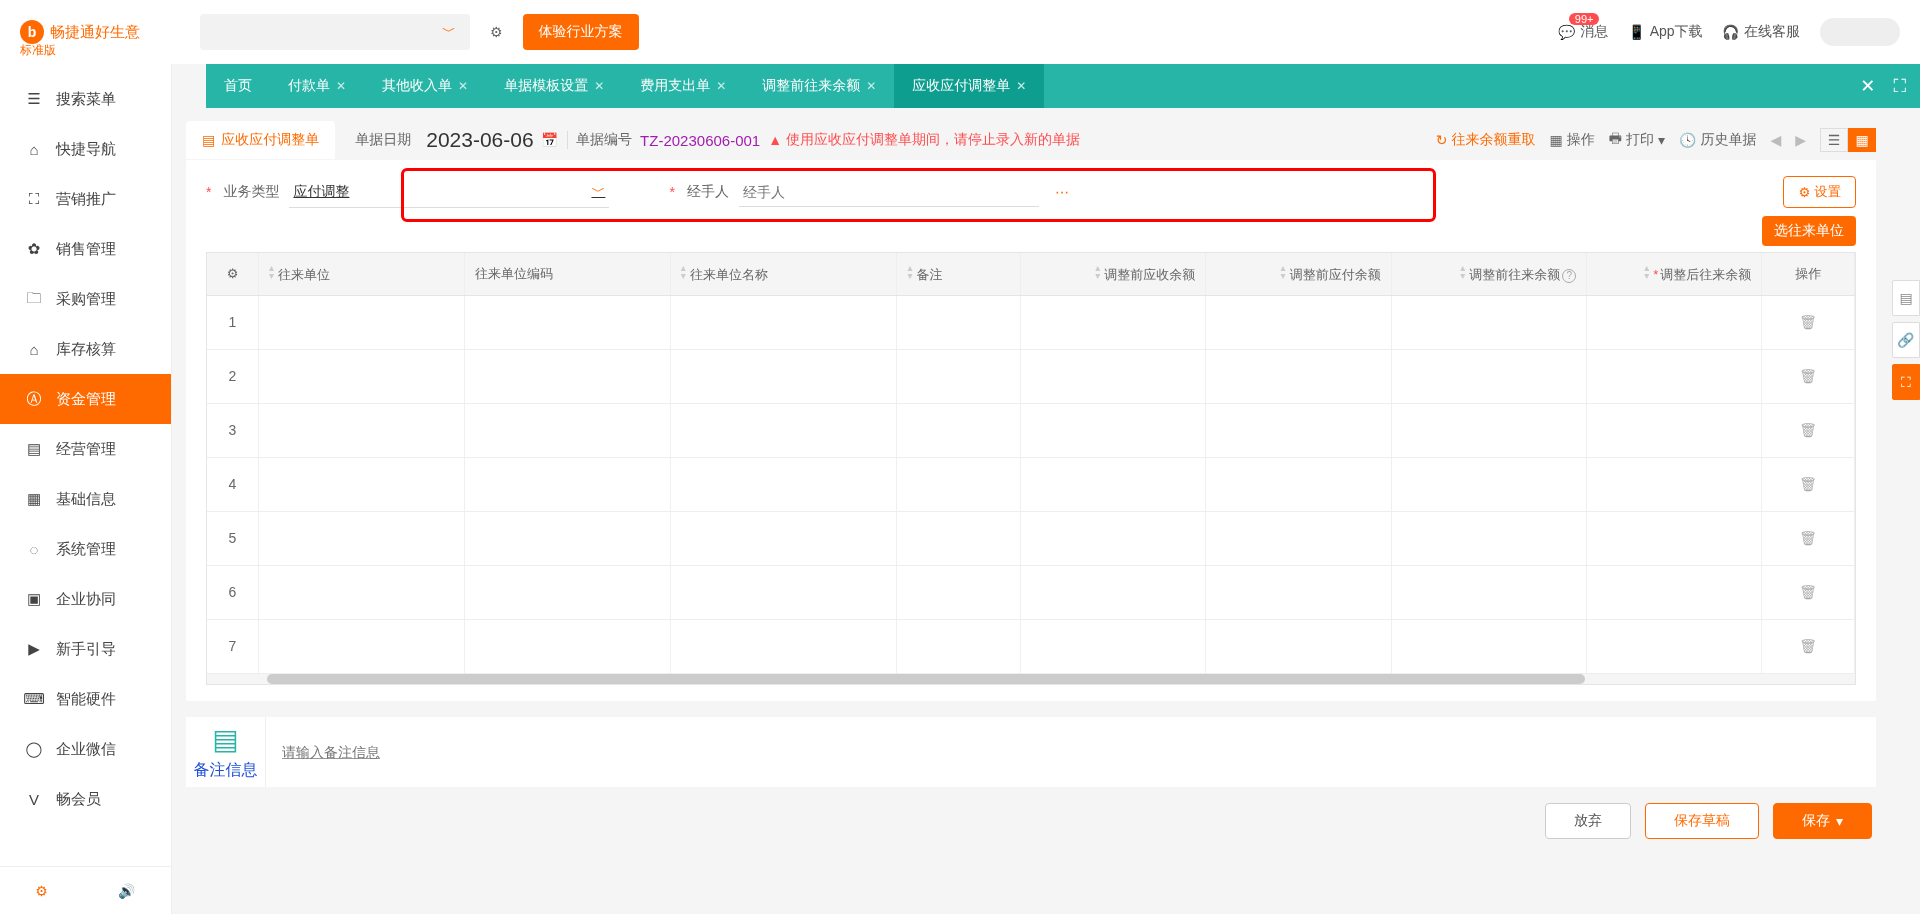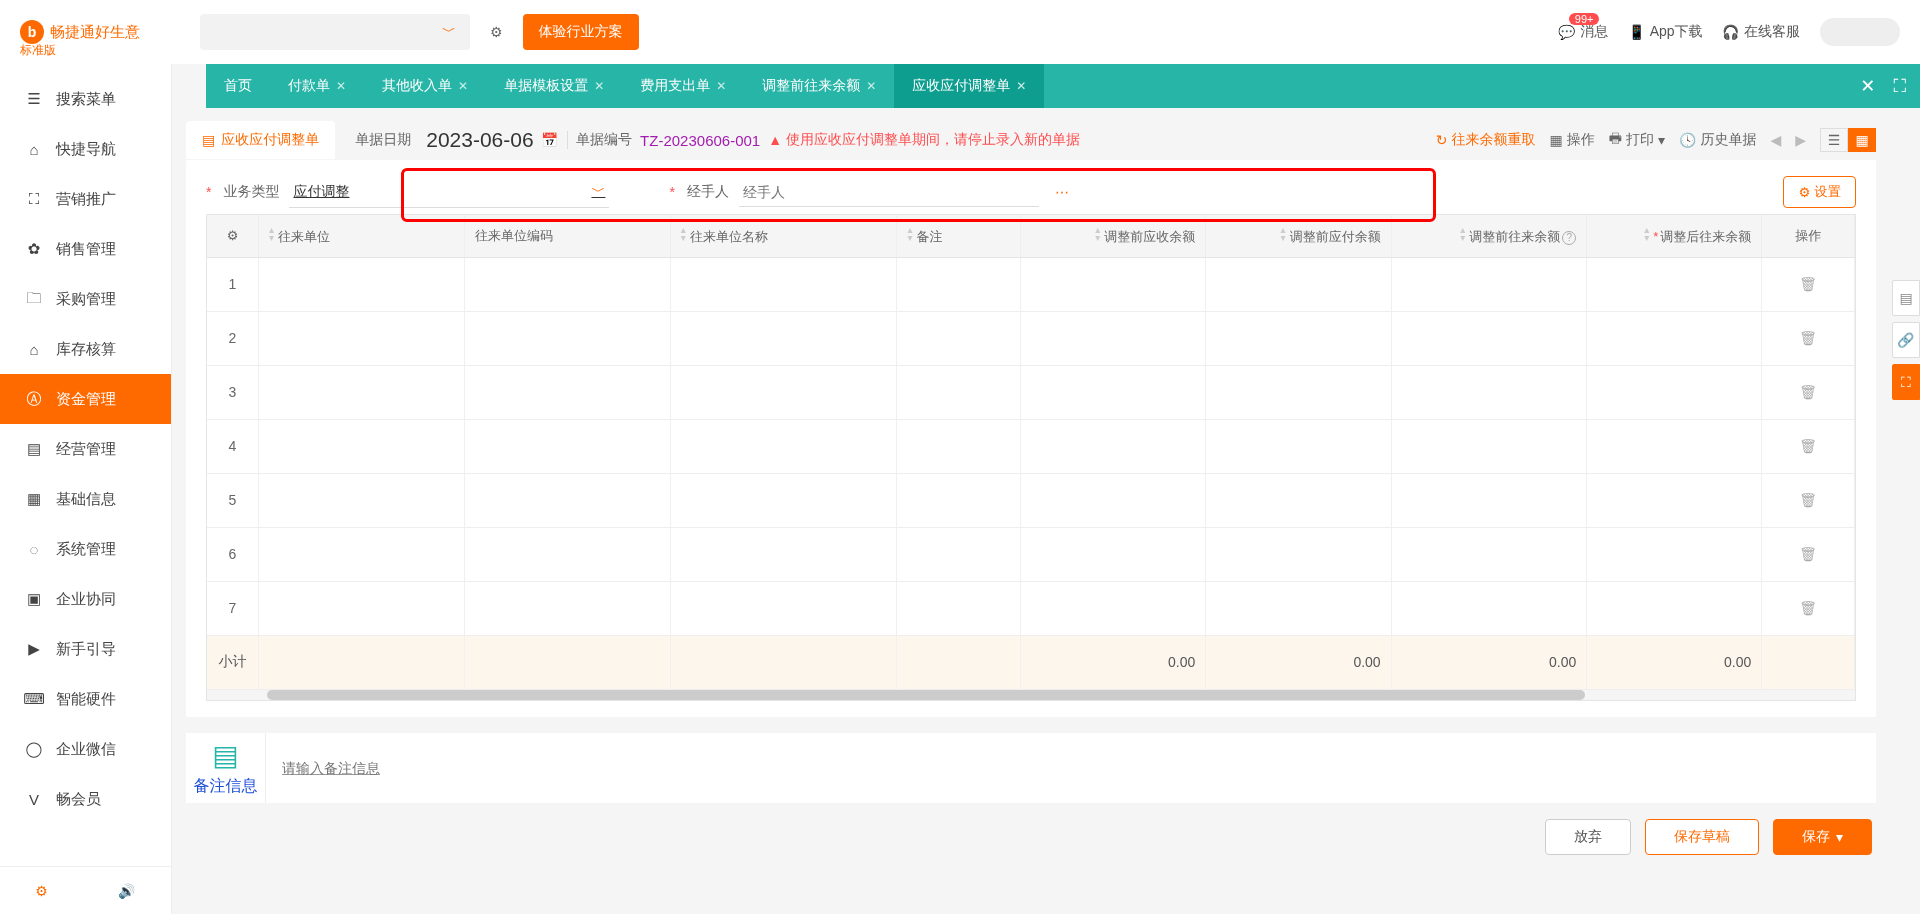--- a/index.html
+++ b/index.html
@@ -283,20 +283,23 @@
         <input class="field-input" placeholder="经手人" style="">
         <span style="color:#ff6a00;margin-left:6px;">⋯</span>
       </div>
       <div class="form-actions-right">
         <button class="ghost-btn">
             <span>⚙</span>
             <span>设置</span>
           </button>
       </div>
     </div>
+    <div class="select-unit-bar">
+      <button class="orange-btn">选往来单位</button>
+    </div>
 
     <div class="table-wrap">
       <table class="tbl">
         <thead>
             <tr>
           <th style="width:50px;text-align:center;"><span>⚙</span></th>
           <th style="width:200px;"><span class="sort">▴<br>▾</span><span>往来单位</span></th>
           <th style="width:200px;"><span>往来单位编码</span></th>
           <th style="width:220px;"><span class="sort">▴<br>▾</span><span>往来单位名称</span></th>
           <th style="width:120px;"><span class="sort">▴<br>▾</span><span>备注</span></th>
@@ -385,32 +388,20 @@
               <td></td>
               <td></td>
               <td></td>
               <td></td>
               <td class="num"></td>
               <td class="num"></td>
               <td class="num"></td>
               <td class="num"></td>
               <td><span class="row-op">🗑</span></td>
             </tr>
-            <tr class="subtotal">
-              <td>小计</td>
-              <td></td>
-              <td></td>
-              <td></td>
-              <td></td>
-              <td class="num">0.00</td>
-              <td class="num">0.00</td>
-              <td class="num">0.00</td>
-              <td class="num">0.00</td>
-              <td></td>
-            </tr>
           </tbody>
       </table>
       <div class="table-scroll">
           <div class="table-scroll-thumb"></div>
         </div>
     </div>
   </div>
 
   <div class="remark-section">
     <div class="remark-icon-col">

